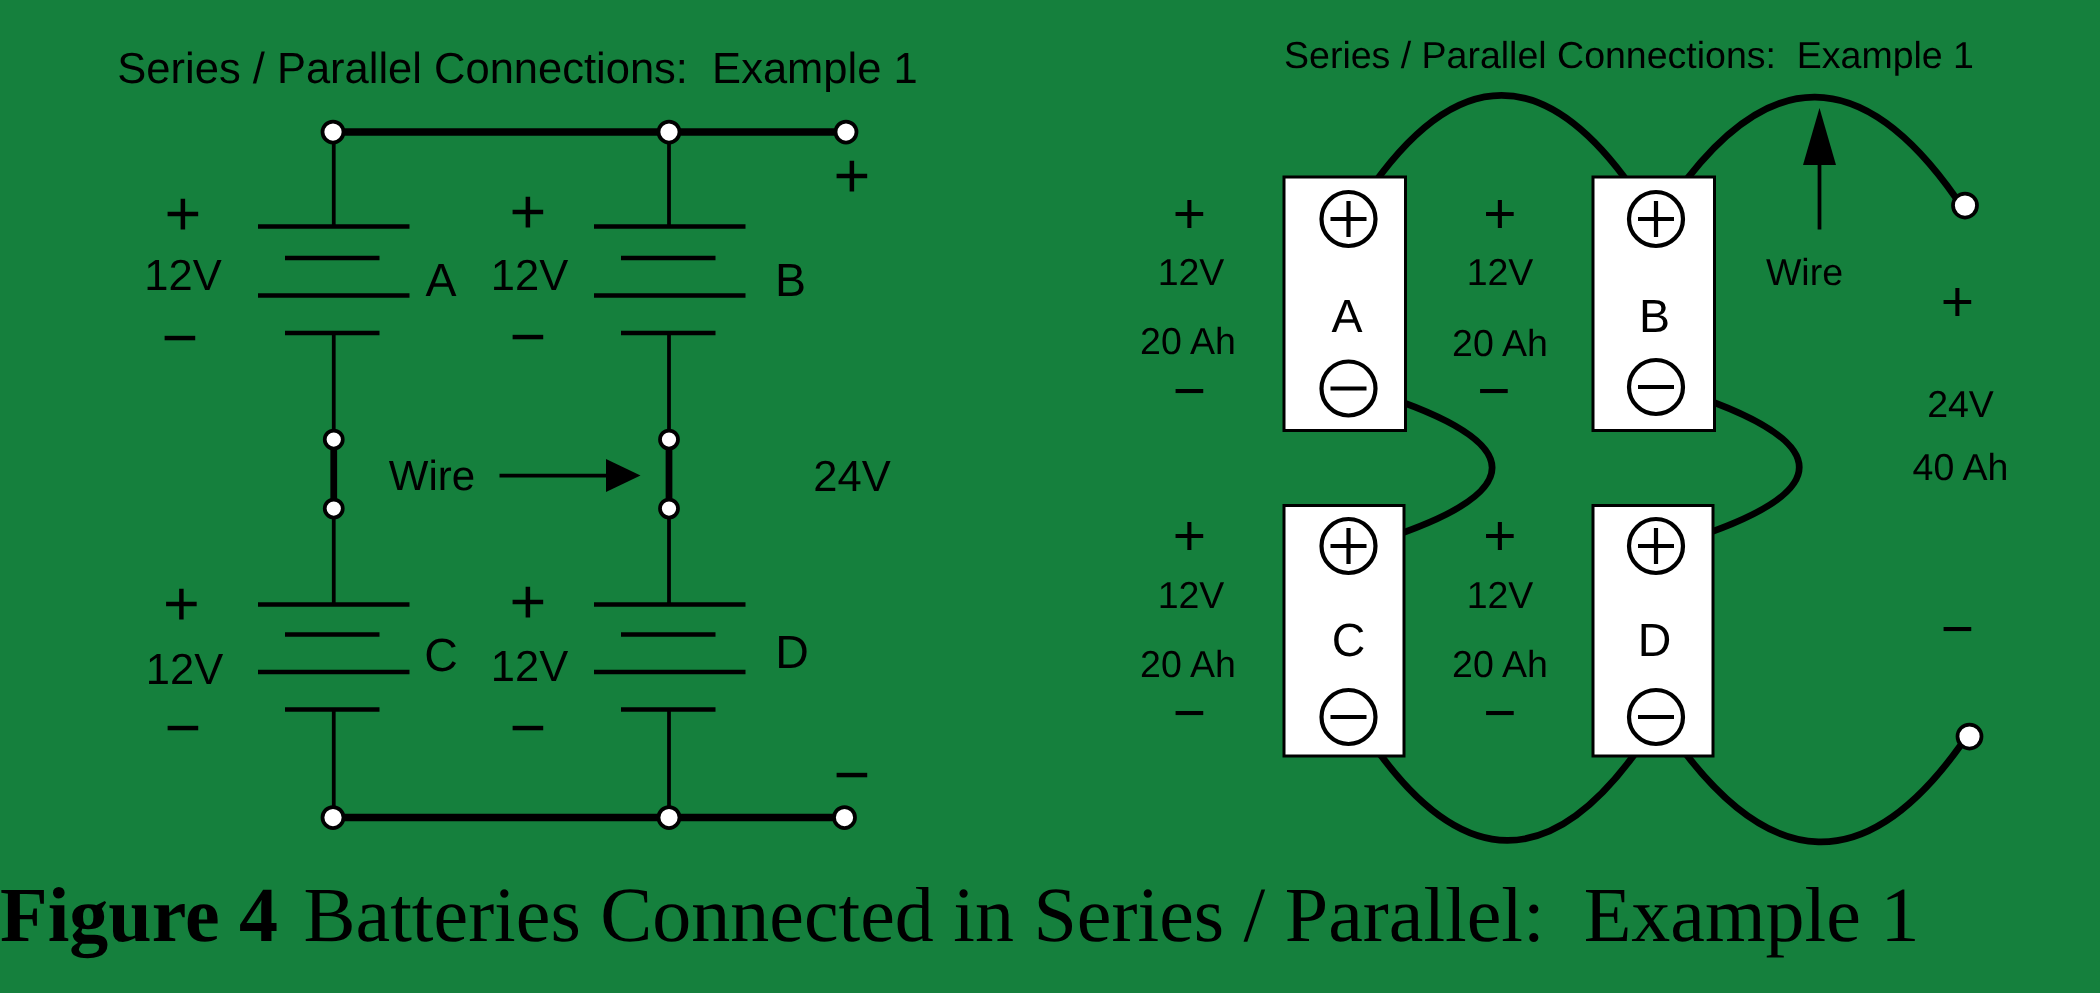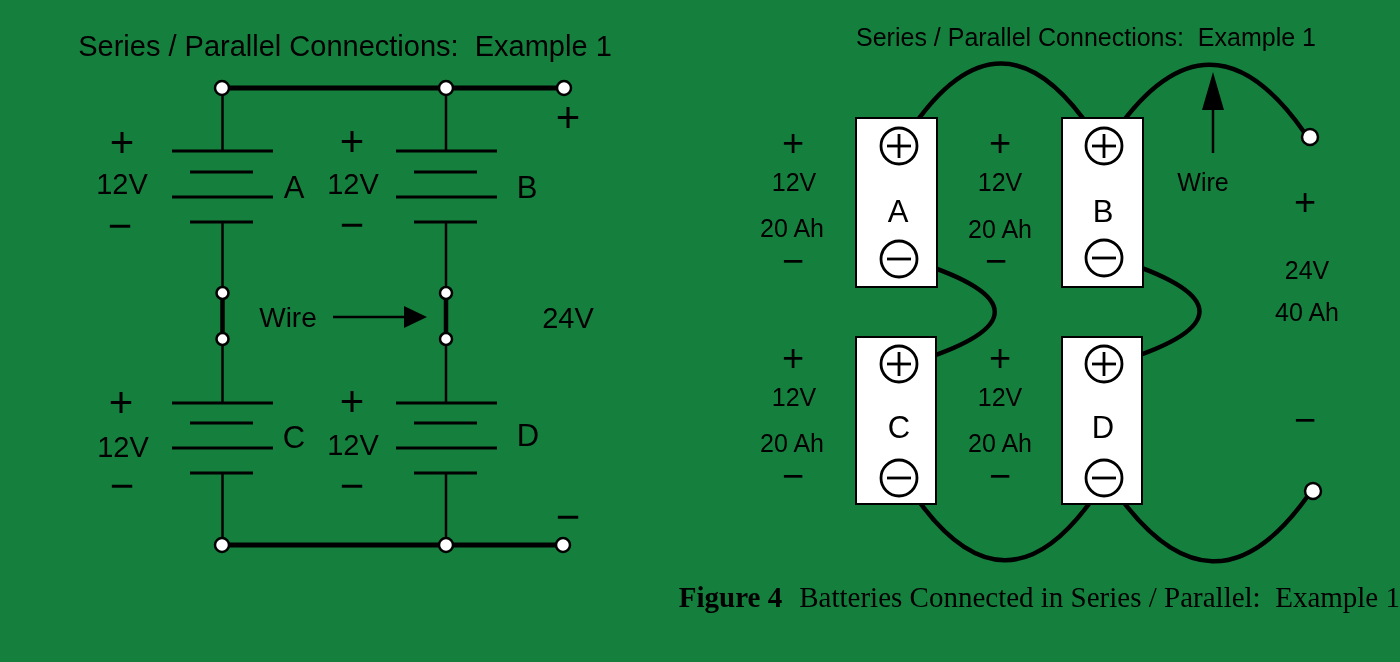--- a/index.html
+++ b/index.html
@@ -1,21 +1,21 @@
 <!DOCTYPE html>
 <html><head>
 <meta charset="utf-8">
 <style>
   html,body{margin:0;padding:0;background:#ffffff;}
   .page{position:relative;width:1400px;height:662px;background:#15803d;overflow:hidden;
         font-family:"Liberation Sans",sans-serif;color:#000;padding-left:18px;}
   svg{position:absolute;left:0;top:0;}
   svg text{white-space:pre;fill:#000;font-family:"Liberation Sans",sans-serif;}
-  .caption{position:absolute;left:0;top:581px;width:1400px;text-align:right;
-           font-family:"Liberation Serif",serif;font-size:29px;color:#000;white-space:pre;}
+  .caption{position:absolute;left:0;top:581px;width:1400px;text-align:left;
+           font-family:"Liberation Serif",serif;font-size:52px;color:#000;white-space:pre;}
   .caption .cap-label{font-weight:bold;margin-right:17px;}
 </style>
 </head>
 <body>
 
 <div class="page">
 
 <svg width="1400" height="662" viewBox="0 0 1400 662">
 
   <g stroke="#000" fill="none">

